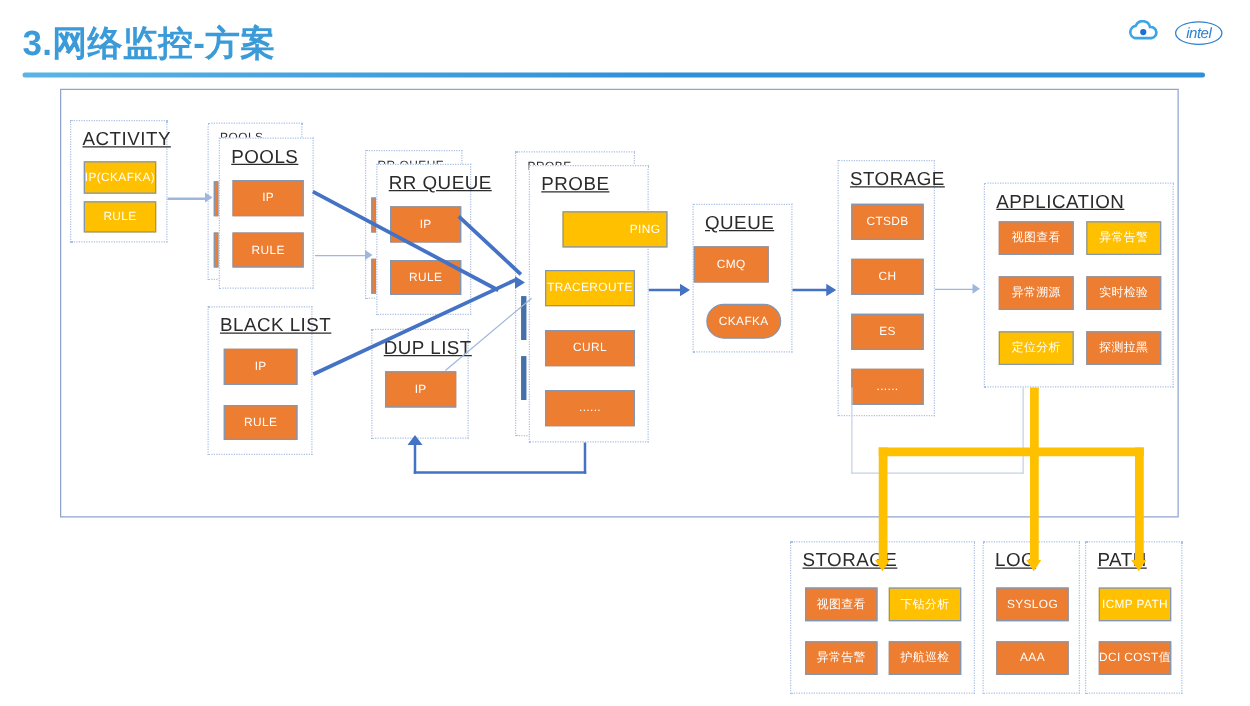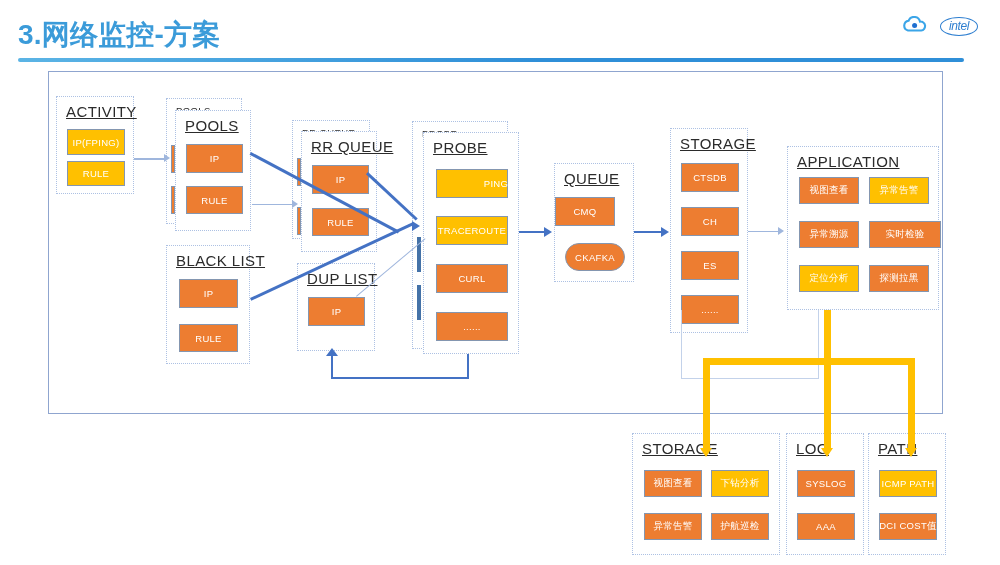--- a/index.html
+++ b/index.html
@@ -86,21 +86,21 @@
       <circle cx="12.6" cy="9.6" r="2.5" fill="#1f6fd0"></circle>
     </svg>
   </span>
   <span class="intel-badge">intel</span>
 </div>
 
 <div id="main-frame"></div>
 
 <div class="group" style="left:56px;top:96px;width:78px;height:98px;">
   <span class="glabel">ACTIVITY</span>
-  <div class="node yellow" style="left:10px;top:32px;width:58px;height:26px;">IP(FPING)</div>
+  <div class="node yellow" style="left:10px;top:32px;width:58px;height:26px;">IP(CKAFKA)</div>
   <div class="node yellow" style="left:10px;top:64px;width:58px;height:25px;">RULE</div>
 </div>
 
 <div class="layer-back" style="left:166px;top:98px;width:76px;height:126px;">
   <span class="glabel">POOLS</span>
 </div>
 <div class="sliver" style="left:171px;top:145px;height:28px;"></div>
 <div class="sliver" style="left:171px;top:186px;height:28px;"></div>
 <div class="group" style="left:175px;top:110px;width:76px;height:121px;">
   <span class="glabel">POOLS</span>
@@ -130,21 +130,21 @@
   <div class="node orange" style="left:10px;top:33px;width:57px;height:29px;">IP</div>
 </div>
 
 <div class="layer-back" style="left:412px;top:121px;width:96px;height:228px;">
   <span class="glabel">PROBE</span>
 </div>
 <div class="sliver blue" style="left:417px;top:237px;height:35px;"></div>
 <div class="sliver blue" style="left:417px;top:285px;height:35px;"></div>
 <div class="group" style="left:423px;top:132px;width:96px;height:222px;">
   <span class="glabel">PROBE</span>
-  <div class="node yellow" style="left:12px;top:36px;width:72px;height:29px;padding-left:48px;">PING</div>
+  <div class="node yellow" style="left:26px;top:36px;width:84px;height:29px;padding-left:48px;">PING</div>
   <div class="node yellow" style="left:12px;top:83px;width:72px;height:29px;">TRACEROUTE</div>
   <div class="node orange" style="left:12px;top:131px;width:72px;height:29px;">CURL</div>
   <div class="node orange" style="left:12px;top:179px;width:72px;height:29px;">......</div>
 </div>
 
 <div class="group" style="left:554px;top:163px;width:80px;height:119px;">
   <span class="glabel">QUEUE</span>
   <div class="node orange" style="left:0;top:33px;width:60px;height:29px;">CMQ</div>
   <div class="node orange" style="left:10px;top:79px;width:60px;height:28px;border-radius:14px;">CKAFKA</div>
 </div>
@@ -155,21 +155,21 @@
   <div class="node orange" style="left:10px;top:78px;width:58px;height:29px;">CH</div>
   <div class="node orange" style="left:10px;top:122px;width:58px;height:29px;">ES</div>
   <div class="node orange" style="left:10px;top:166px;width:58px;height:29px;">......</div>
 </div>
 
 <div class="group" style="left:787px;top:146px;width:152px;height:164px;">
   <span class="glabel">APPLICATION</span>
   <div class="node orange cn" style="left:11px;top:30px;width:60px;height:27px;">视图查看</div>
   <div class="node yellow cn" style="left:81px;top:30px;width:60px;height:27px;">异常告警</div>
   <div class="node orange cn" style="left:11px;top:74px;width:60px;height:27px;">异常溯源</div>
-  <div class="node orange cn" style="left:81px;top:74px;width:72px;height:27px;font-family:Liberation Mono, monospace;">实时检验</div>
+  <div class="node orange cn" style="left:81px;top:74px;width:60px;height:27px;font-family:Liberation Mono, monospace;">实时检验</div>
   <div class="node yellow cn" style="left:11px;top:118px;width:60px;height:27px;">定位分析</div>
   <div class="node orange cn" style="left:81px;top:118px;width:60px;height:27px;">探测拉黑</div>
 </div>
 
 <div class="group" style="left:632px;top:433px;width:148px;height:122px;">
   <span class="glabel">STORAGE</span>
   <div class="node orange cn" style="left:11px;top:36px;width:58px;height:27px;">视图查看</div>
   <div class="node yellow cn" style="left:78px;top:36px;width:58px;height:27px;">下钻分析</div>
   <div class="node orange cn" style="left:11px;top:79px;width:58px;height:27px;">异常告警</div>
   <div class="node orange cn" style="left:78px;top:79px;width:58px;height:27px;">护航巡检</div>

